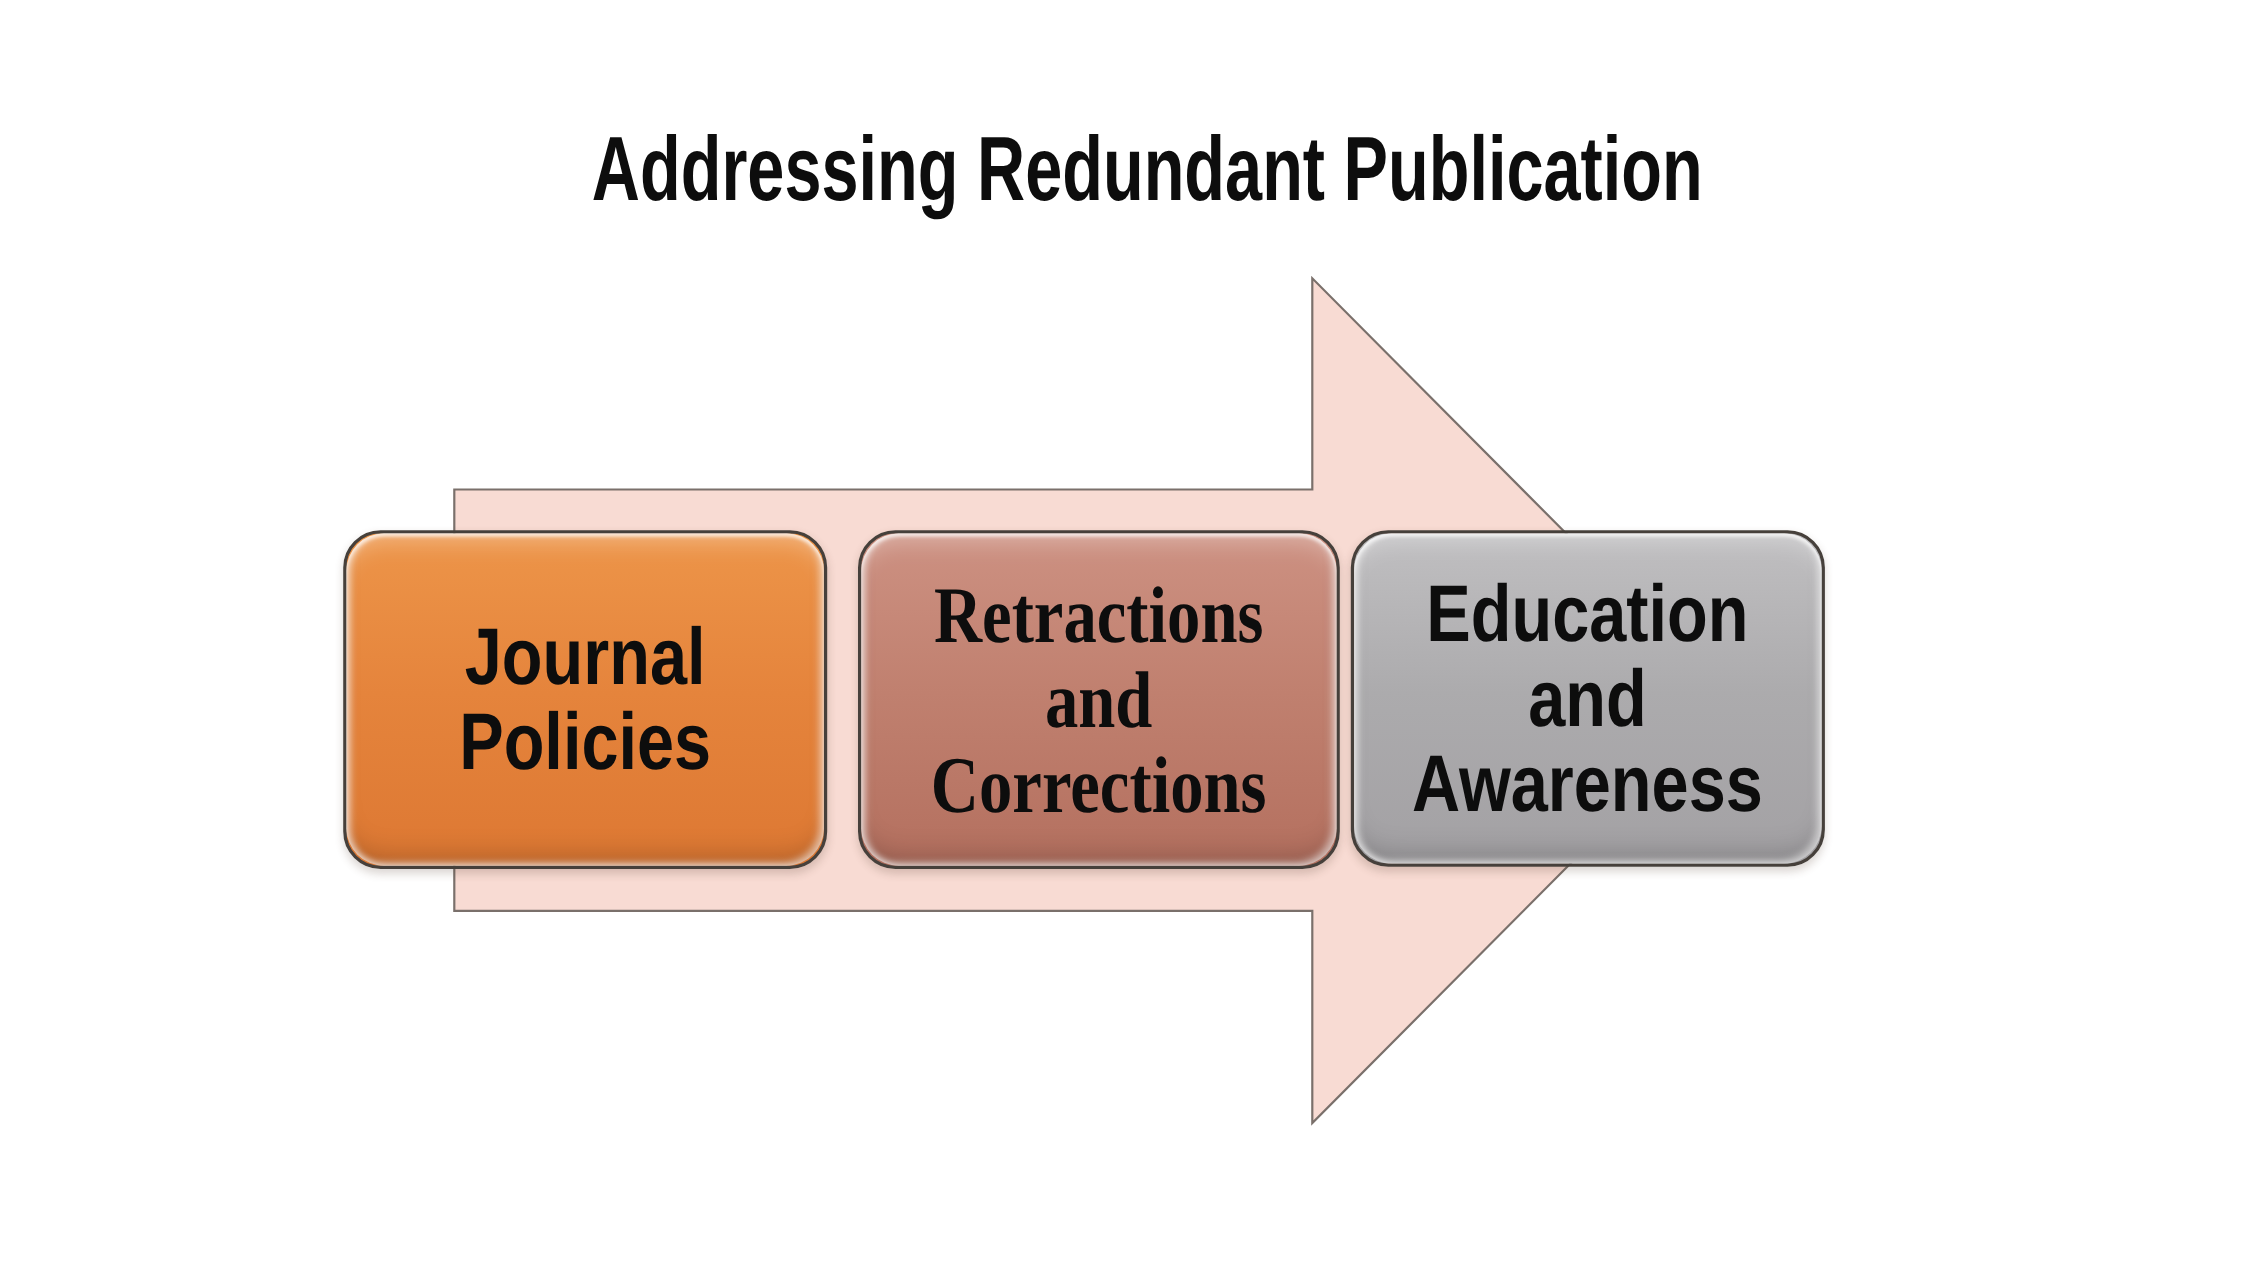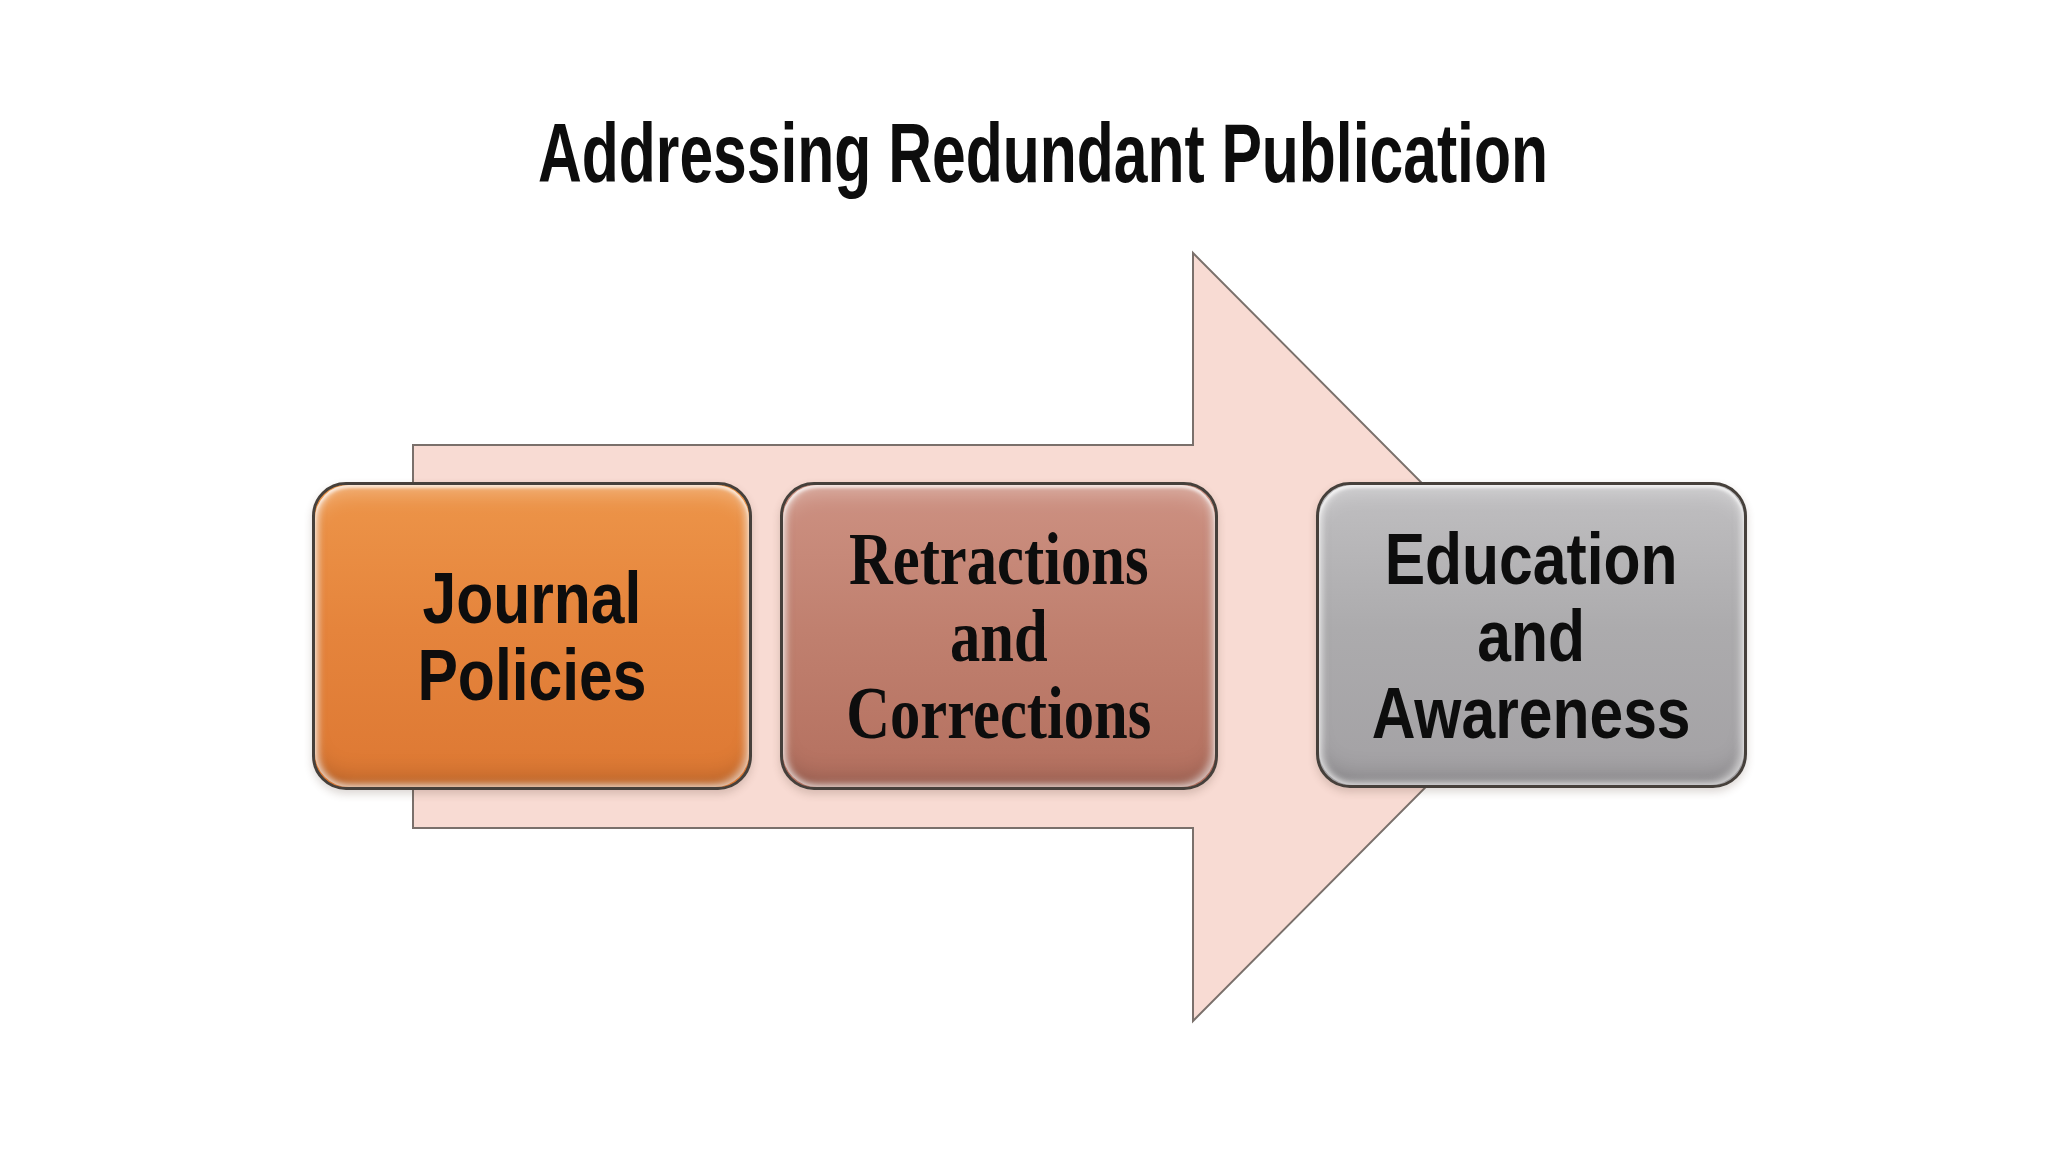--- a/index.html
+++ b/index.html
@@ -82,21 +82,21 @@
   .step-box-2 {
     left: 780px;
     width: 438px;
     background: linear-gradient(180deg,
       var(--step2_top, #cd9182) 0%,
       var(--step2_mid, #c0806f) 48%,
       var(--step2_bottom, #b4705f) 100%);
     font-family: Liberation Serif, serif;
   }
   .step-box-3 {
-    left: 1316px;
+    left: 1228px;
     width: 431px;
     height: 306px;
     background: linear-gradient(180deg,
       var(--step3_top, #c0bfc1) 0%,
       var(--step3_mid, #acabad) 48%,
       var(--step3_bottom, #a3a1a4) 100%);
   }
 
   .step-label {
     font-weight: 700;

